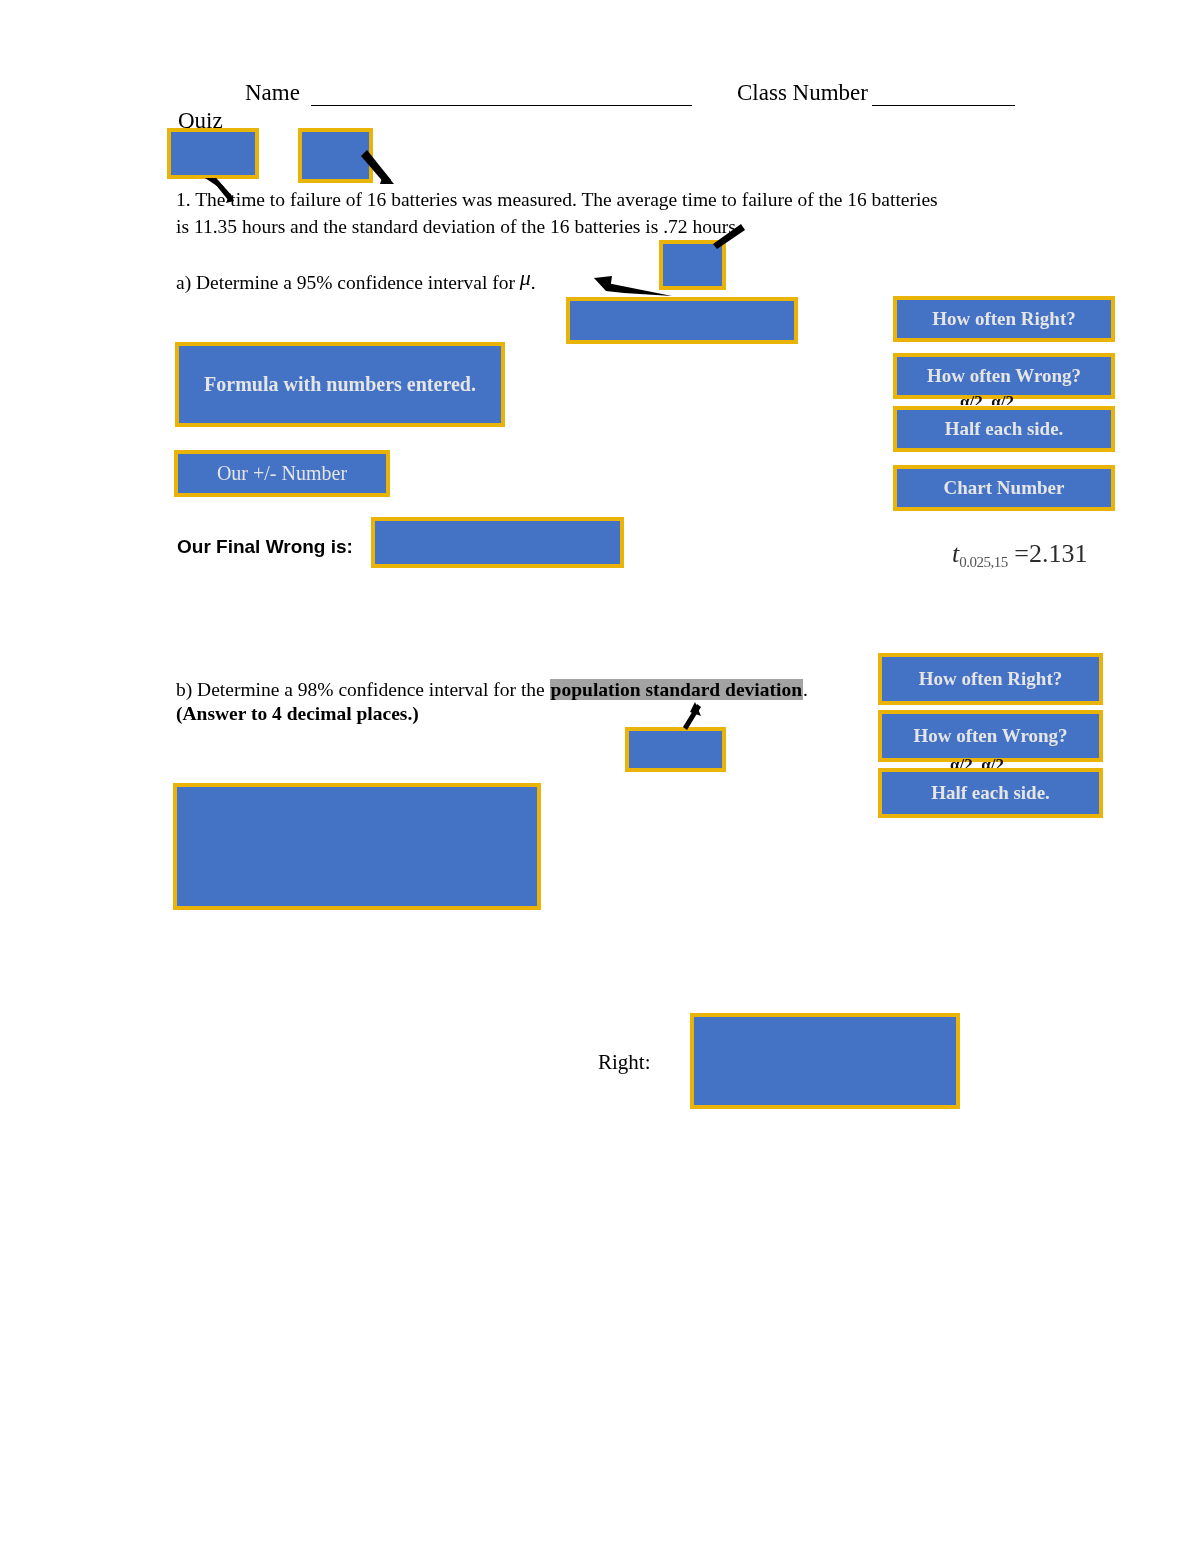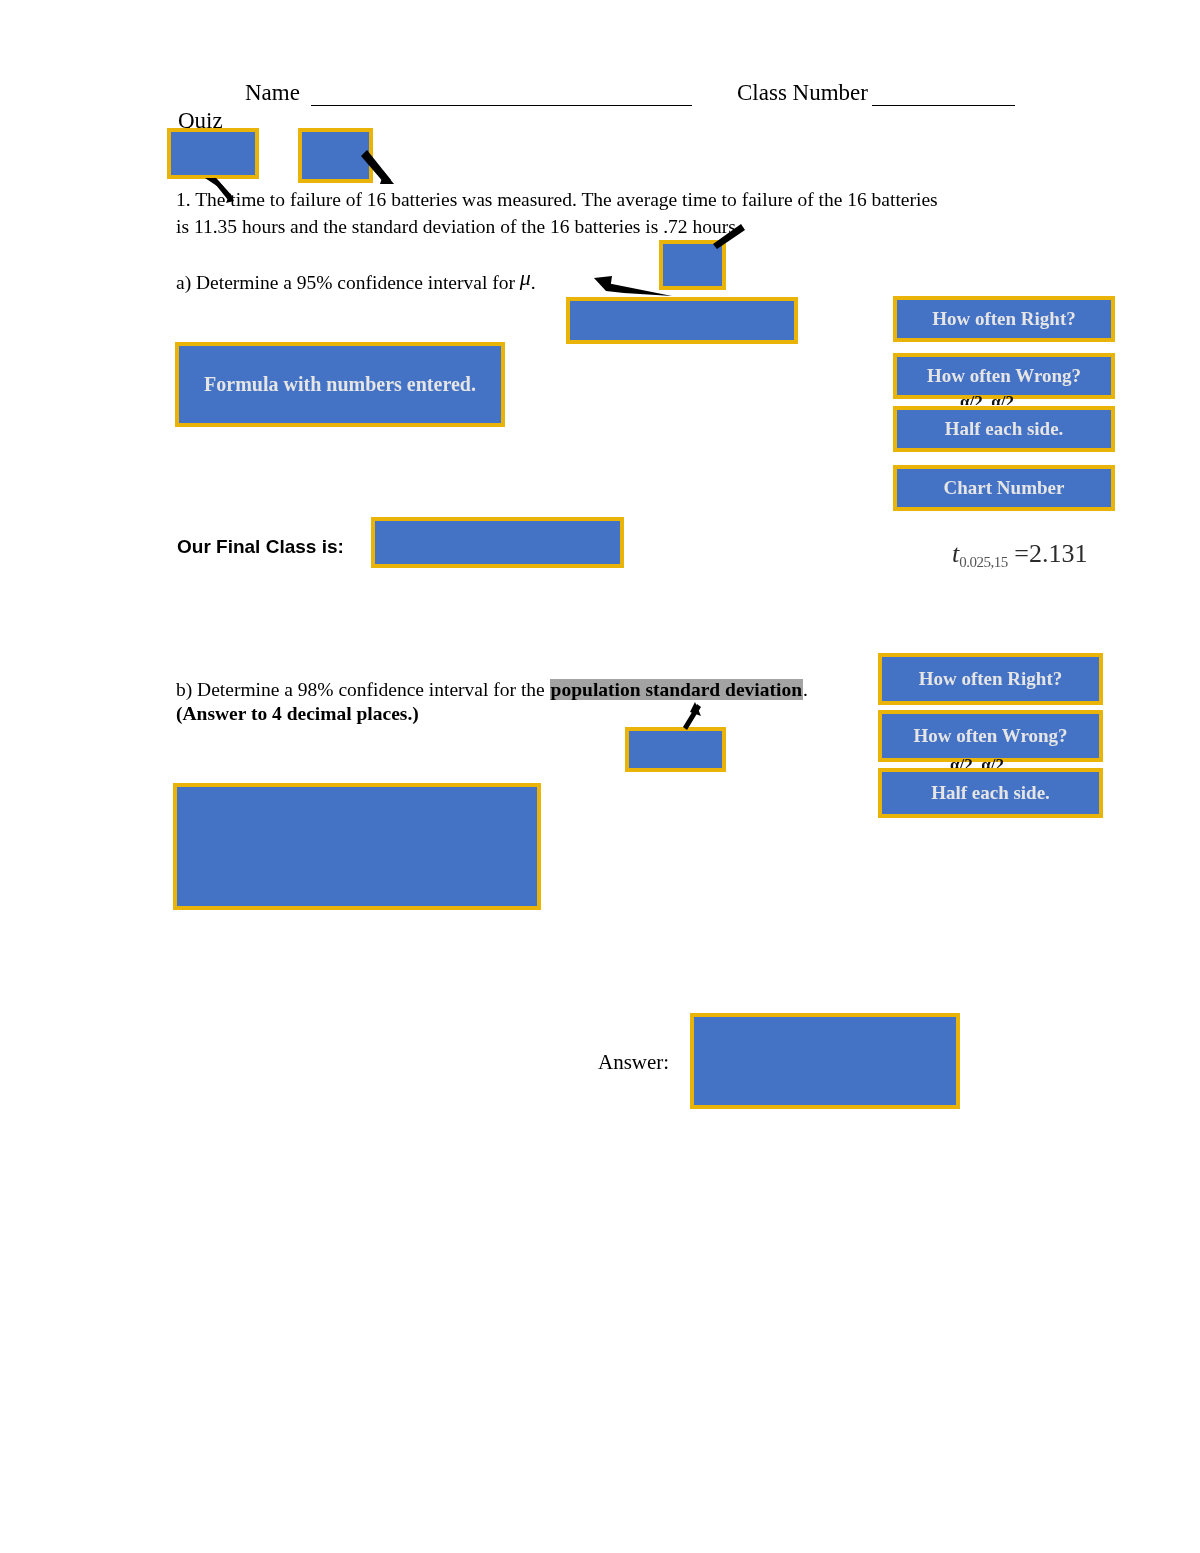--- a/index.html
+++ b/index.html
@@ -161,22 +161,25 @@
   </div>
 
   <div class="bluebox" style="left:659px; top:240px; width:67px; height:50px;"></div>
 
   <div class="bluebox" style="left:566px; top:297px; width:232px; height:47px;"></div>
 
   <div class="bluebox" style="left:175px; top:342px; width:330px; height:85px; font-size:20px;">
     <span>Formula with numbers entered.</span>
   </div>
 
-
-  <div class="abs bold-sans" style="left:177px; top:536px;">Our Final Class is:</div>
+  <div class="bluebox plain" style="left:174px; top:450px; width:216px; height:47px; font-size:20px;">
+    <span>Our +/- Number</span>
+  </div>
+
+  <div class="abs bold-sans" style="left:177px; top:536px;">Our Final Wrong is:</div>
 
   <div class="bluebox" style="left:371px; top:517px; width:253px; height:51px;"></div>
 
   <div class="bluebox" style="left:893px; top:296px; width:222px; height:46px; font-size:19px;">
     <span>How often Right?</span>
   </div>
 
   <div class="bluebox" style="left:893px; top:353px; width:222px; height:46px; font-size:19px;">
     <span>How often Wrong?</span>
   </div>
@@ -214,21 +217,21 @@
     <span>How often Wrong?</span>
   </div>
 
   <div class="artifact" style="left:950px; top:755px; width:80px; height:14px;">α/2&nbsp;&nbsp;α/2</div>
 
   <div class="bluebox" style="left:878px; top:768px; width:225px; height:50px; font-size:19px;">
     <span>Half each side.</span>
   </div>
 
 
-  <div class="abs" style="left:598px; top:1050px; font-size:21px;">Answer:</div>
+  <div class="abs" style="left:598px; top:1050px; font-size:21px;">Right:</div>
 
   <div class="bluebox" style="left:690px; top:1013px; width:270px; height:96px;"></div>
 
   <svg class="arrows" viewBox="0 0 1200 1553">
 
     <polygon points="205,178 232,196 216,178" fill="#000000"></polygon>
     <polygon points="216,178 232,196 228,200 212,180" fill="#000000"></polygon>
     <polygon points="230,193 226,203 234,201" fill="#000000"></polygon>
 
     <polygon points="367,150 391,180 385,184 361,156" fill="#000000"></polygon>

